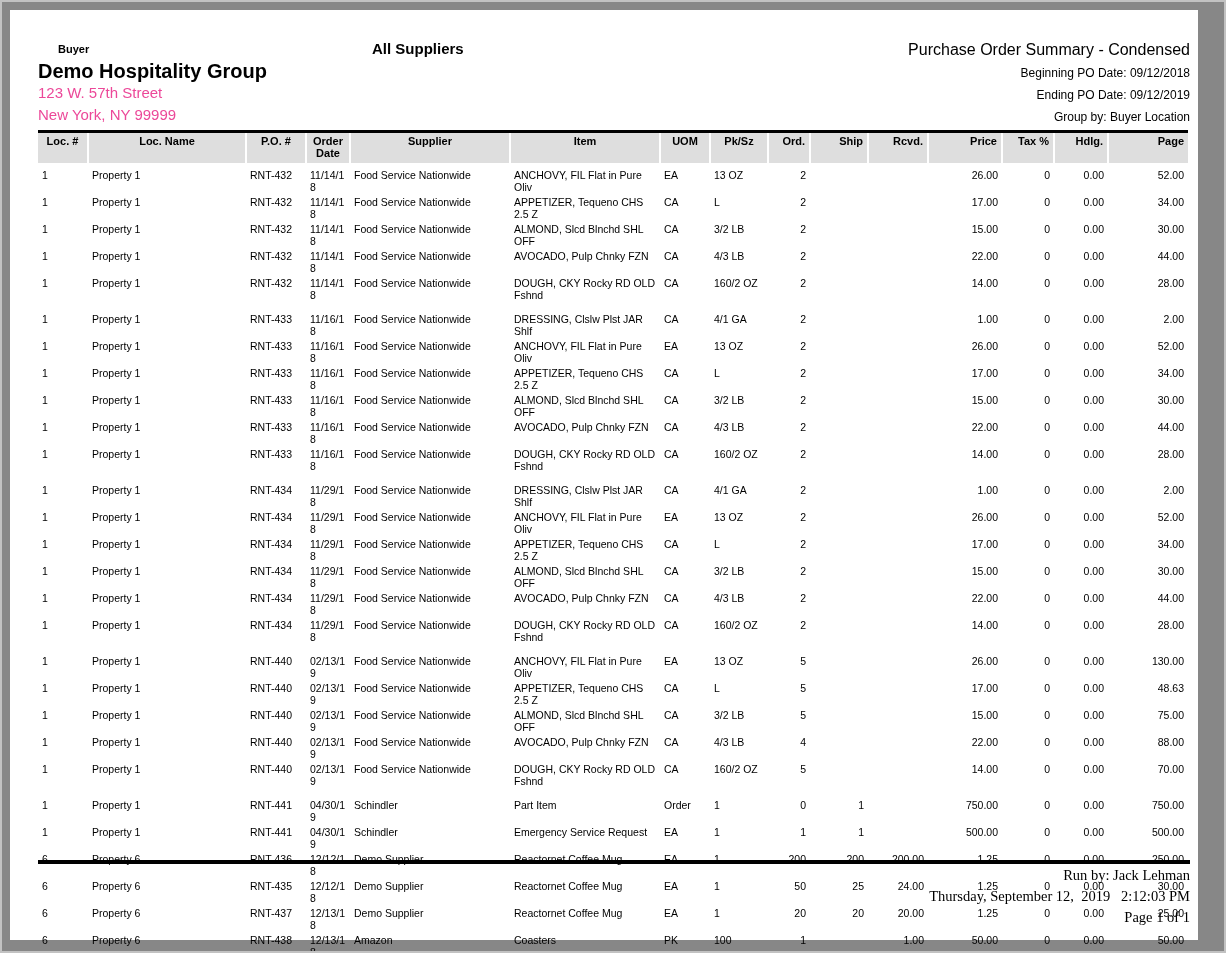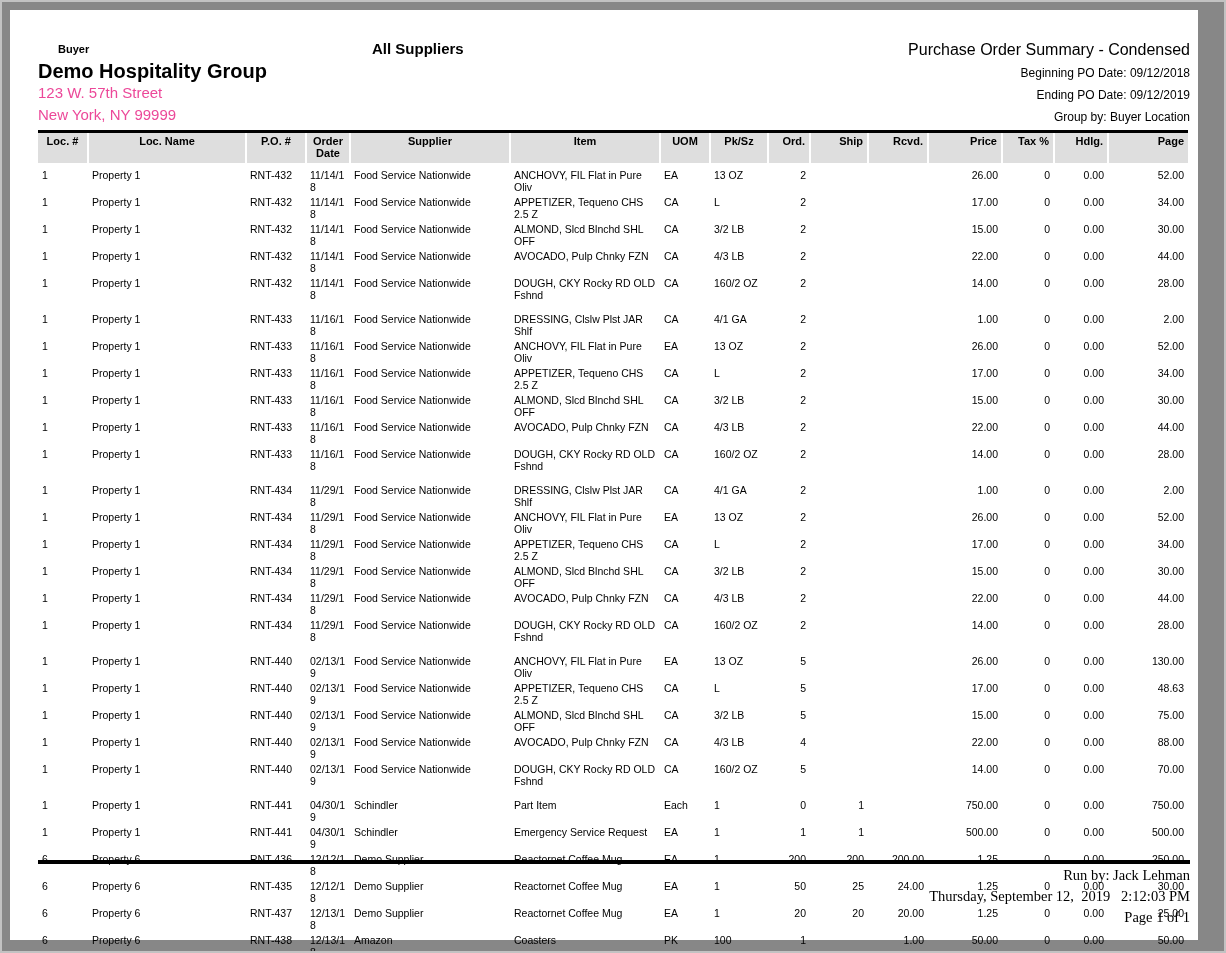--- a/index.html
+++ b/index.html
@@ -515,21 +515,21 @@
           <tr class="group-gap">
             <td colspan="15"></td>
           </tr>
           <tr>
             <td>1</td>
             <td>Property 1</td>
             <td>RNT-441</td>
             <td>04/30/19</td>
             <td>Schindler</td>
             <td>Part Item</td>
-            <td>Each</td>
+            <td>Order</td>
             <td>1</td>
             <td>0</td>
             <td>1</td>
             <td></td>
             <td>750.00</td>
             <td>0</td>
             <td>0.00</td>
             <td>750.00</td>
           </tr>
           <tr>

